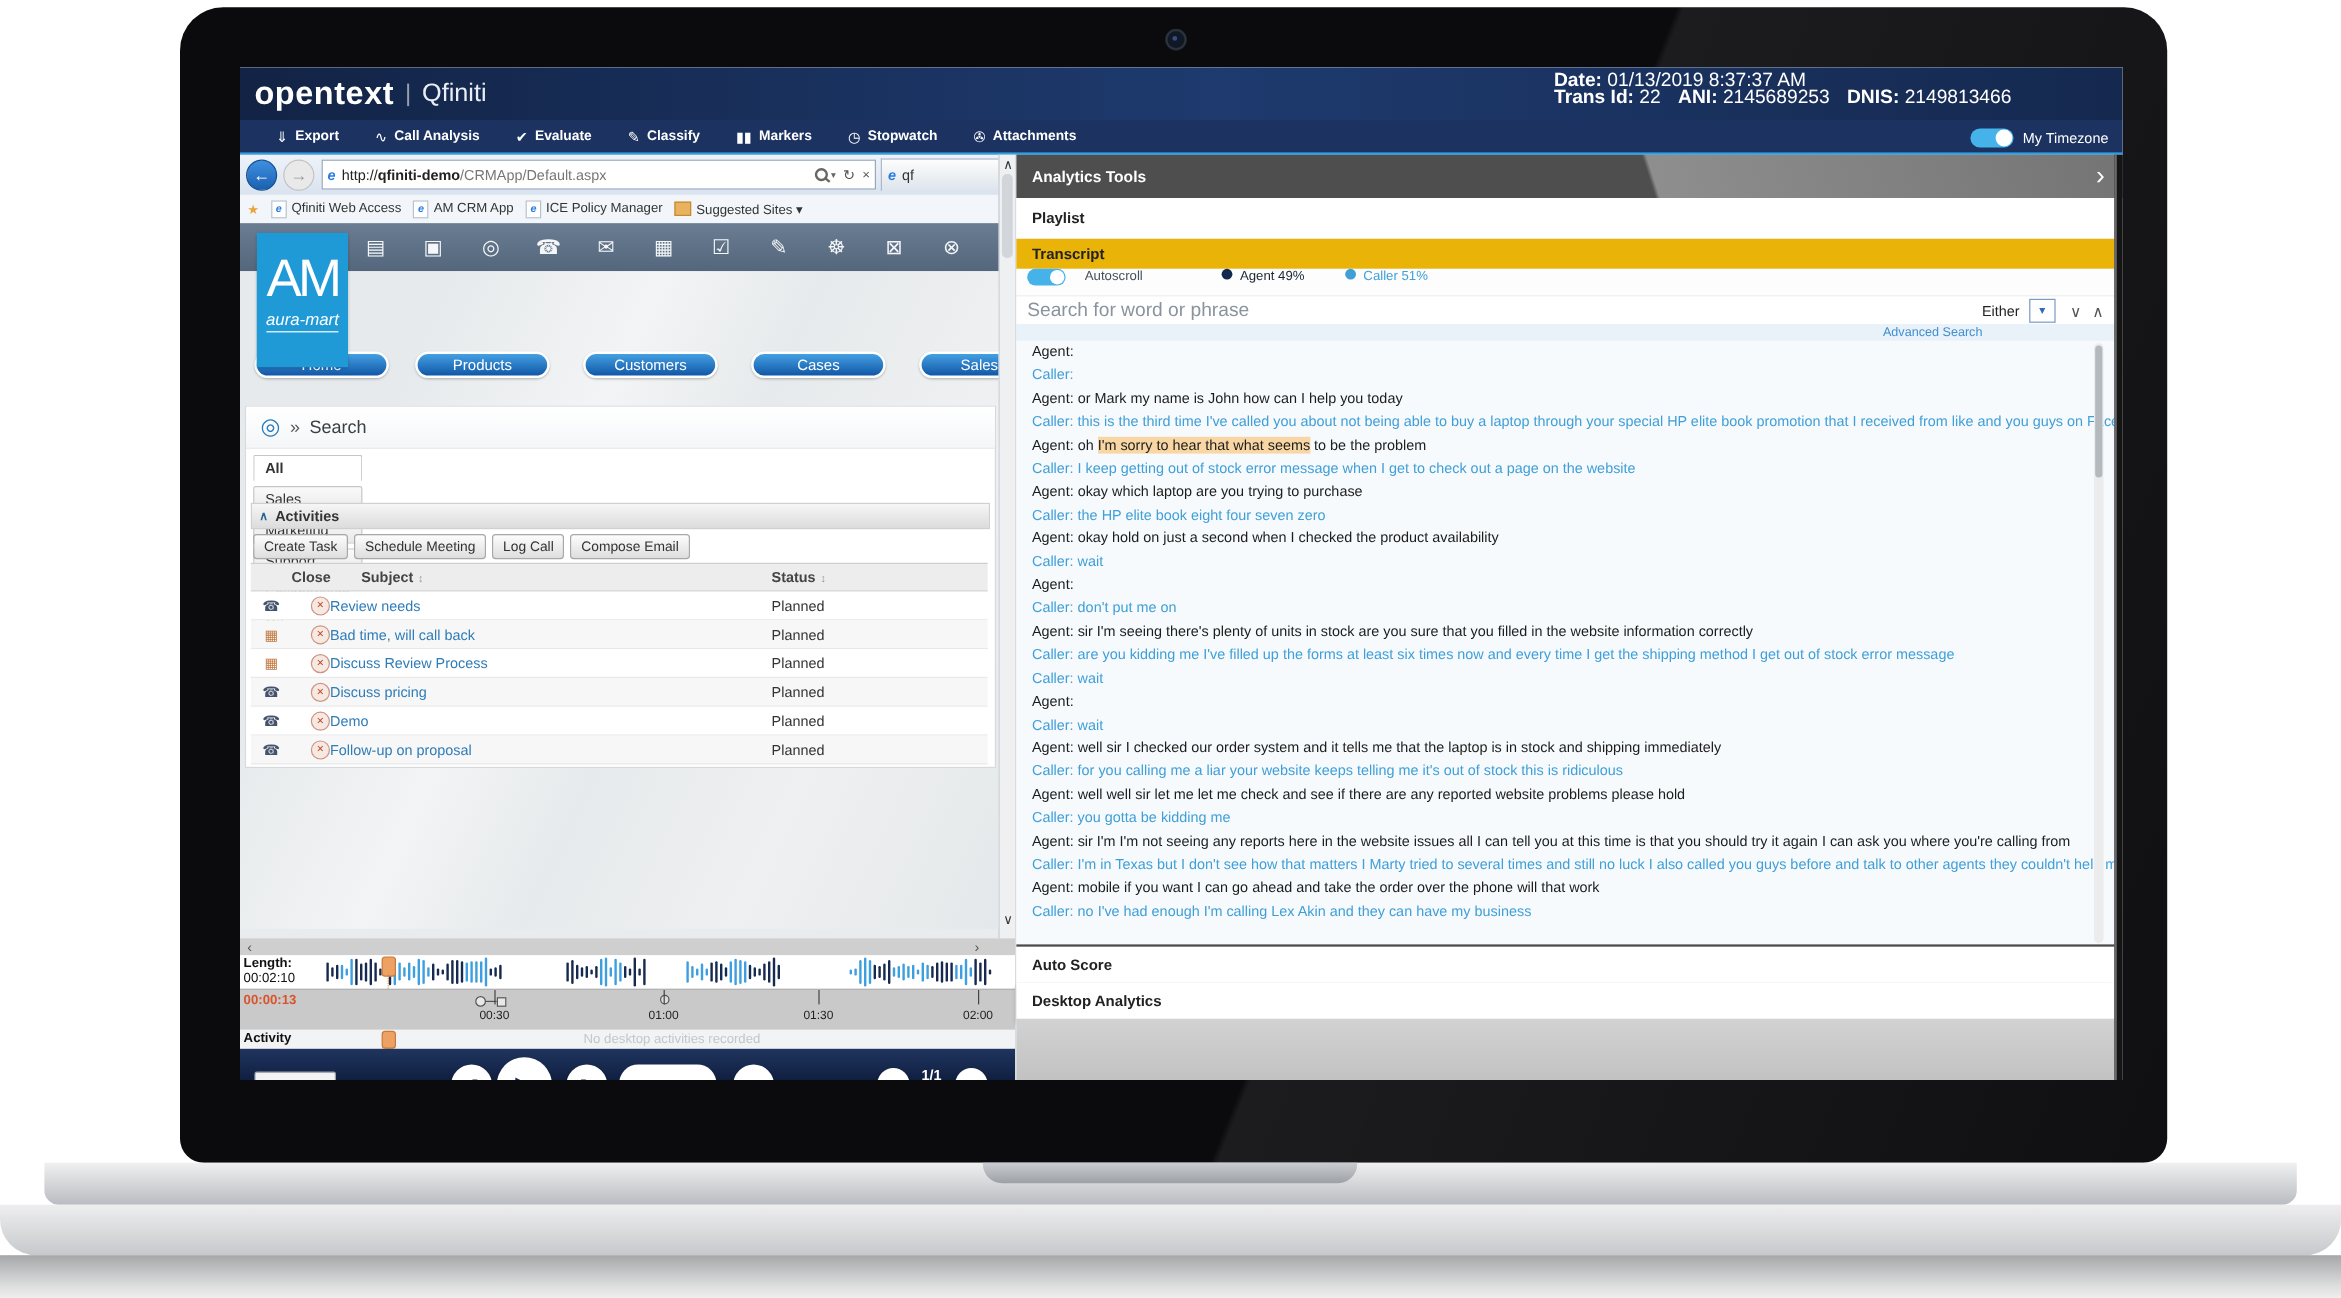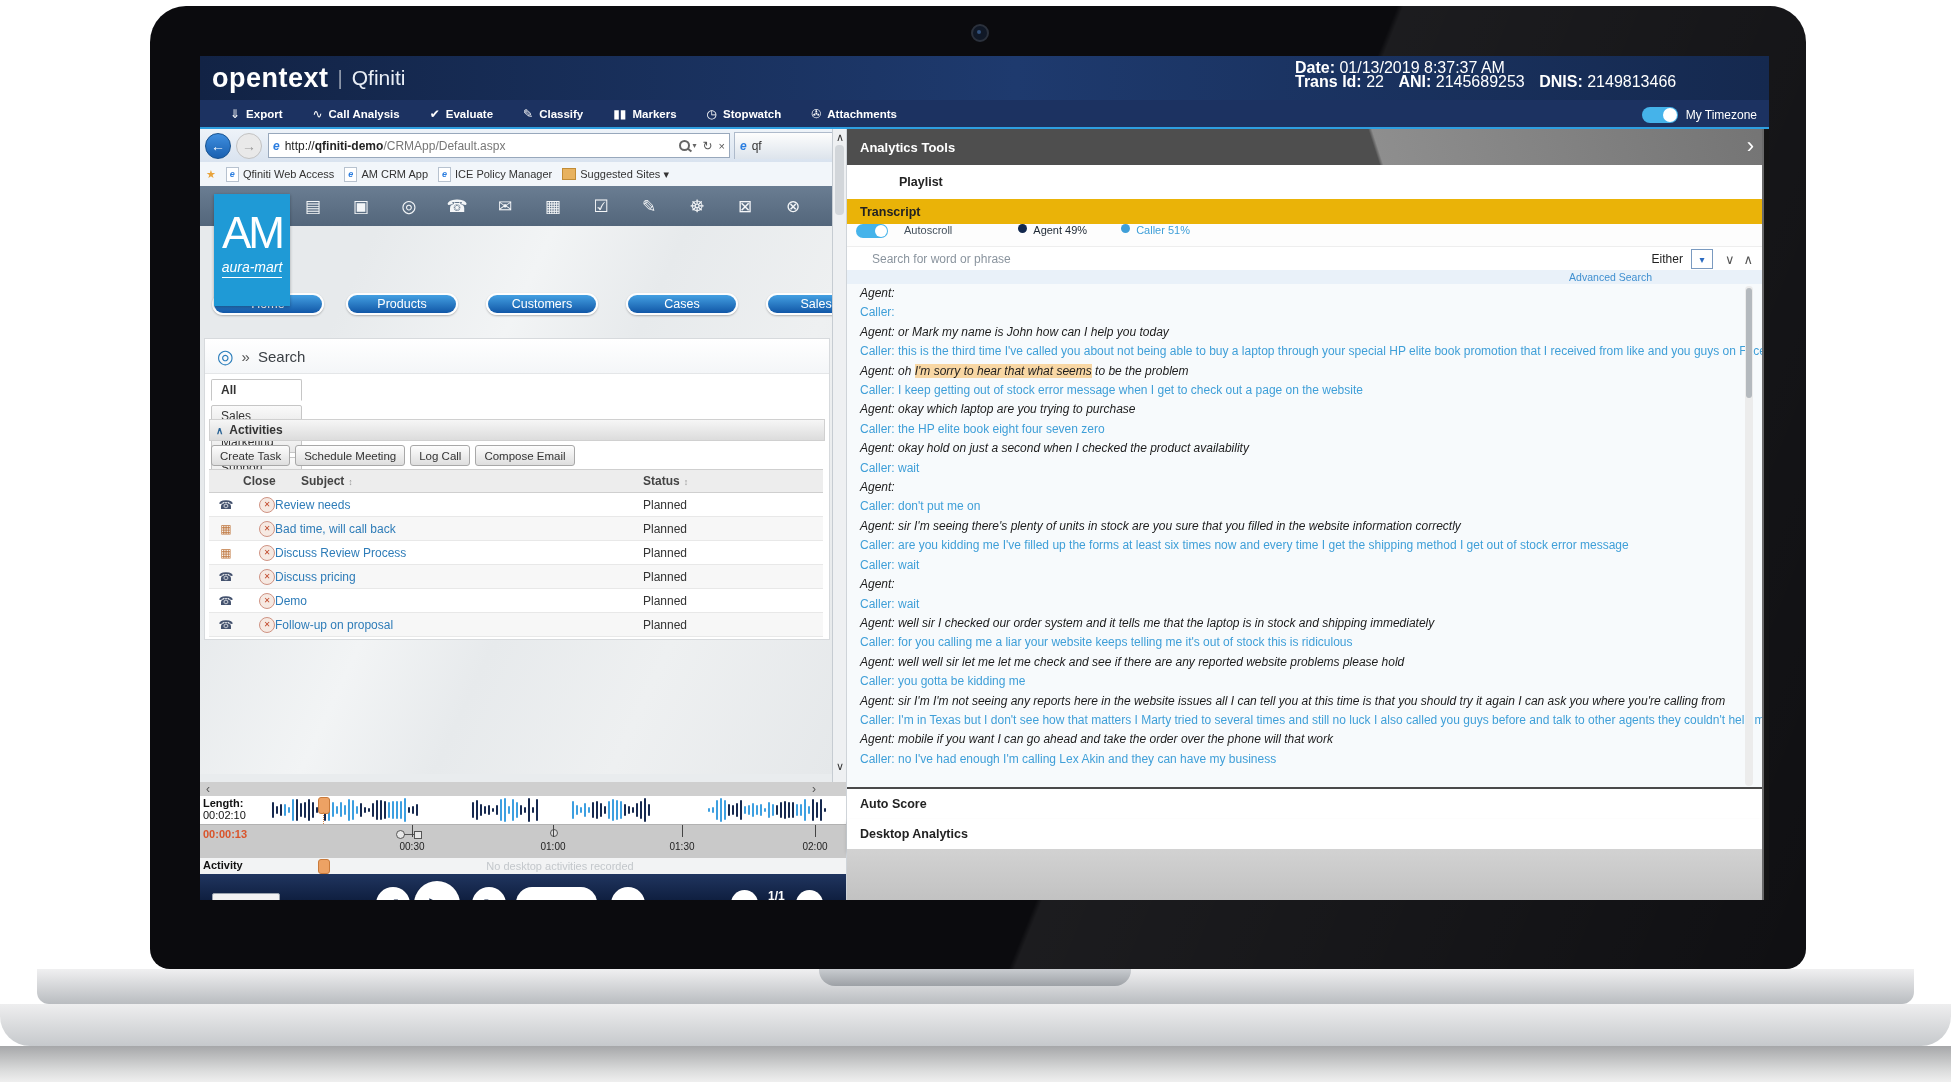--- a/index.html
+++ b/index.html
@@ -151,44 +151,44 @@
   #origbox{position:absolute;left:12px;top:19px;width:66px;height:10px;background:#f2f2f2;border:1px solid #9aa2ac;border-radius:2px;}
   
   #panel{left:646px;top:73px;width:923px;height:771px;background:#fff;border-left:1px solid #cfd4d9;}
   #ahead{position:absolute;left:0;top:0;width:923px;height:36px;color:#fff;
     background:linear-gradient(72deg,#4e4e4e 0 57%,#8e8e8e 57.4%,#747474);display:flex;align-items:center;}
   #ahead .t{font-size:13px;font-weight:bold;margin-left:13px;}
   #ahead .gt{position:absolute;right:16px;top:4px;font-size:22px;font-weight:200;}
   .secbar{position:absolute;left:0;width:915px;background:#fff;border-bottom:1px solid #e2e2e2;
     display:flex;align-items:center;font-size:12.5px;font-weight:bold;color:#222;}
   .secbar .lbl{margin-left:13px;}
-  #sec-playlist{top:36px;height:34px;padding-left:39px;}
+  #sec-playlist{top:36px;height:34px;}
   #sec-transcript{top:70px;height:25px;background:#eab308;}
   #controls{position:absolute;left:0;top:95px;width:915px;height:22px;background:#fdfdfd;display:flex;align-items:flex-start;font-size:11px;}
   #controls .toggle{width:32px;height:14px;margin-left:9px;}
   #controls .toggle .knob{width:12px;height:12px;}
   #auto-lab{color:#44505c;margin-left:8px;}
   .dot{width:9px;height:9px;border-radius:50%;display:inline-block;margin-right:6px;}
   #agent-dot{background:#12284e;margin-left:66px;}
   #caller-dot{background:#3f9fd8;margin-left:34px;}
   #agent-leg{color:#1d2733;} #caller-leg{color:#3f9fd8;}
   #srow{position:absolute;left:0;top:117px;width:915px;height:24px;background:#fff;border-top:1px solid #eee;
     border-bottom:1px solid #e4e8ec;display:flex;align-items:center;}
-  #srow input{border:none;outline:none;flex:1;font-size:12px;padding-left:25px;color:#333;
+  #srow input{border:none;outline:none;flex:1;font-size:16px;padding-left:9px;color:#333;
     font-family:"Liberation Sans",sans-serif;background:transparent;}
   #srow input::placeholder{color:#8a949e;}
   #either{font-size:12px;color:#222;margin-right:8px;}
   #eithersel{width:20px;height:18px;border:1px solid #7a9ac0;background:#fff;color:#2a6ac0;font-size:10px;
     display:flex;align-items:center;justify-content:center;margin-right:12px;}
   .updn{font-size:13px;color:#555;margin-right:9px;}
   #advrow{position:absolute;left:0;top:141px;width:915px;height:14px;background:#e9f1f9;}
   #advlink{position:absolute;right:110px;top:1px;font-size:10.5px;color:#3f8fd0;}
   #tlines{position:absolute;left:0;top:155px;width:915px;height:505px;background:#f7fafc;overflow:hidden;}
   .tline{padding-left:13px;font-size:12px;line-height:19.4px;white-space:nowrap;}
-  .tline.agent{color:#1c1c1c;font-style:italic;} .tline.caller{color:#3f9fd8;}
+  .tline.agent{color:#1c1c1c;} .tline.caller{color:#3f9fd8;}
   .hl{background:#f8d7a4;}
   #tscroll{position:absolute;left:898px;top:157px;width:8px;height:500px;background:#ececec;border-radius:4px;}
   #tscroll .th{position:absolute;left:1px;top:2px;width:6px;height:110px;background:#b4b9be;border-radius:3px;}
   #tdivider{position:absolute;left:0;top:658px;width:915px;height:2px;background:#4a4a4a;}
   #sec-autoscore{top:660px;height:30px;}
   #sec-desktop{top:690px;height:30px;box-shadow:0 3px 4px rgba(0,0,0,.18);}
   #panelfoot{position:absolute;left:0;top:720px;width:915px;height:51px;
     background:linear-gradient(180deg,#d2d2d2,#c2c2c2);}
   #edgestrip{position:absolute;left:915px;top:0;width:8px;height:771px;background:#151515;border-left:2px solid #6a6a6a;}
 </style>

